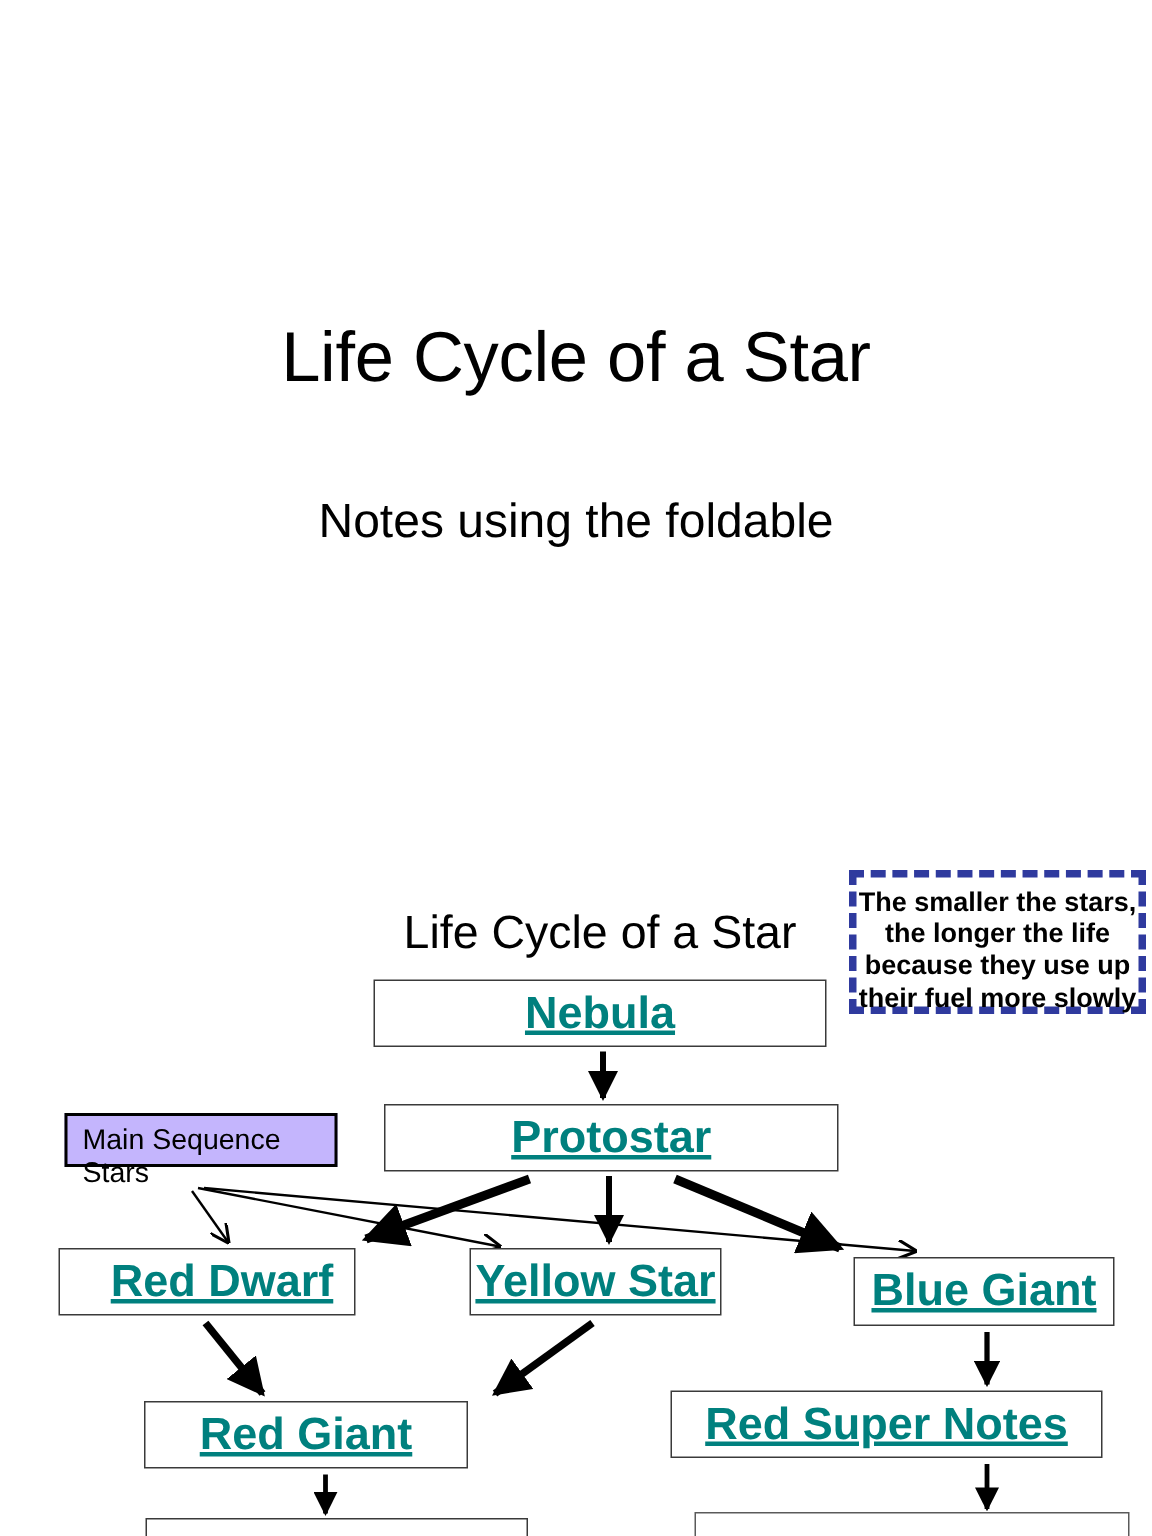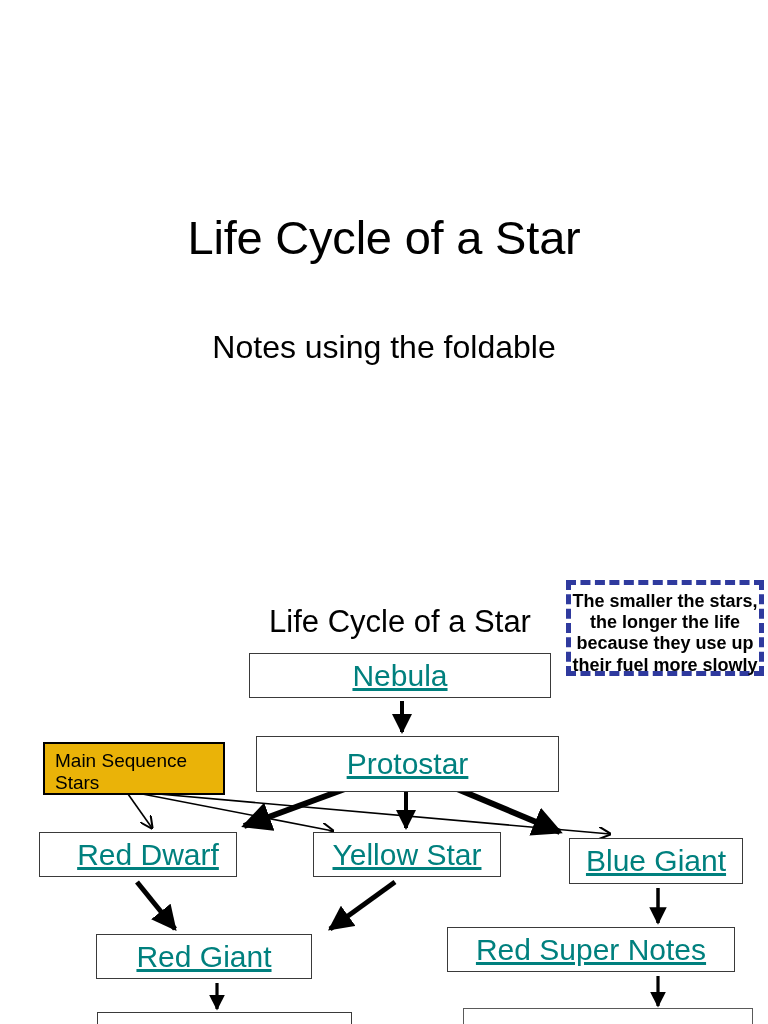--- a/index.html
+++ b/index.html
@@ -77,45 +77,46 @@
     box-sizing: border-box;
     border: 1px solid #3a3a3a;
     background: #ffffff;
     display: flex;
     align-items: center;
     justify-content: center;
     color: #00807e;
     font-size: 30px;
     line-height: 1;
     white-space: nowrap;
+    font-weight: bold;
   }
   .node > span {
     text-decoration: underline;
     text-underline-offset: 2px;
   }
 
   #node-nebula       { left: 249px; top: 93px;  width: 302px; height: 45px; }
-  #node-protostar    { left: 256px; top: 176px; width: 303px; height: 56px; }
+  #node-protostar    { left: 256px; top: 176px; width: 303px; height: 45px; }
   #node-red-dwarf    { left: 39px;  top: 272px; width: 198px; height: 45px; padding-left: 20px; }
-  #node-yellow-star  { left: 313px; top: 272px; width: 188px; height: 45px; }
+  #node-yellow-star  { left: 313px; top: 272px; width: 168px; height: 45px; }
   #node-blue-giant   { left: 569px; top: 278px; width: 174px; height: 46px; }
   #node-red-giant    { left: 96px;  top: 374px; width: 216px; height: 45px; }
   #node-red-super    { left: 447px; top: 367px; width: 288px; height: 45px; }
   
   #node-bottom-left  { left: 97px;  top: 452px; width: 255px; height: 45px; }
   #node-bottom-right { left: 463px; top: 448px; width: 290px; height: 46px;
                        border-color: #5a5a5a; }
 
   
   #node-main-sequence {
     position: absolute;
     box-sizing: border-box;
-    left: 43px; top: 182px; width: 182px; height: 53px;
+    left: 43px; top: 182px; width: 182px; height: 36px;
     border: 2px solid #000;
-    background: #eab308;
+    background: #c4b5fd;
     color: #000;
     font-size: 19px;
     line-height: 1.18;
     padding: 6px 0 0 10px;
     text-align: left;
   }
 
   
   .callout {
     position: absolute;

